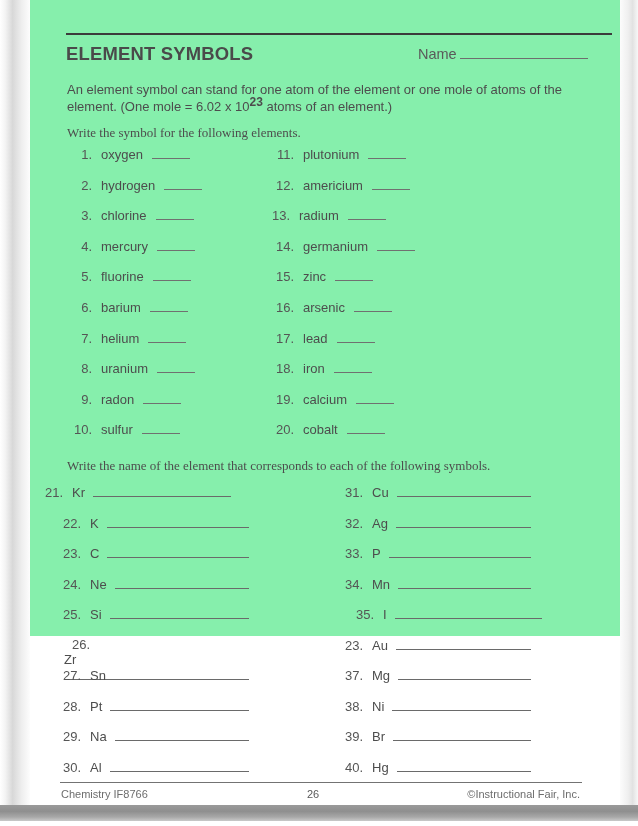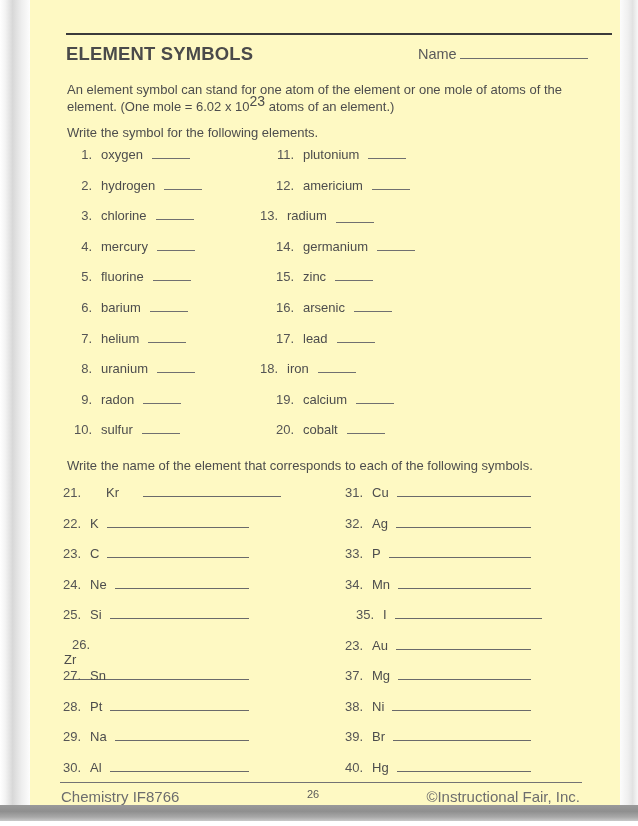--- a/index.html
+++ b/index.html
@@ -15,22 +15,22 @@
     font-family: "Liberation Sans", sans-serif;
     -webkit-font-smoothing: antialiased;
   }
 
   
   #scan-page {
     position: absolute;
     left: 0;
     top: 0;
     width: 638px;
-    height: 818px;
-    background: #fef9c3;
+    height: 636px;
+    background: #86efac;
   }
   
   .edge-shadow-left {
     position: absolute;
     left: 0; top: 0;
     width: 30px; height: 806px;
     background: linear-gradient(to right,
       #ffffff 0%, #f3f3f3 18%, #d8d8d8 42%, #eeeeee 72%, #fdfdfd 100%);
   }
   .edge-shadow-right {
@@ -105,29 +105,31 @@
   .intro {
     position: absolute;
     left: 67px;
     top: 82px;
     width: 500px;
     font-size: 13px;
     line-height: 16.5px;
     color: #4d4d4d;
   }
   .intro sup {
-    font-size: 14px;
+    font-size: 12px;
     vertical-align: super;
     line-height: 0;
+    font-weight: bold;
   }
 
   .section-instr {
     position: absolute;
     font-size: 13px;
     color: #4d4d4d;
+    font-family: Liberation Serif, serif;
   }
   #instr-symbols { left: 67px; top: 125px; }
   #instr-names   { left: 67px; top: 458px; }
 
   
   .qitem {
     position: absolute;
     display: flex;
     align-items: baseline;
     font-size: 13px;
@@ -165,21 +167,21 @@
     position: absolute;
     left: 60px;
     top: 782px;
     width: 522px;
     height: 1.3px;
     background: #737373;
   }
   .footer-item {
     position: absolute;
     top: 788px;
-    font-size: 15px;
+    font-size: 11px;
     color: #6d6d6d;
   }
   #footer-left   { left: 61px; }
   #footer-center { left: 307px; font-size: 11px; color: #5a5a5a; }
   #footer-right  { right: 58px; }
 </style>
 </head>
 <body>
 
 <div id="scan-page">
@@ -260,21 +262,21 @@
         <div class="qitem" style="left: 268px; top: 147px;">
           <span class="qnum">11.</span>
           <span class="qtext">plutonium</span>
           <span class="blank-short"></span>
         </div>
         <div class="qitem" style="left: 268px; top: 177.6px;">
           <span class="qnum">12.</span>
           <span class="qtext">americium</span>
           <span class="blank-short"></span>
         </div>
-        <div class="qitem" style="left: 252px; top: 208.2px; align-items: flex-end;">
+        <div class="qitem" style="left: 264px; top: 208.2px;">
           <span class="qnum">13.</span>
           <span class="qtext">radium</span>
           <span class="blank-short"></span>
         </div>
         <div class="qitem" style="left: 268px; top: 238.8px;">
           <span class="qnum">14.</span>
           <span class="qtext">germanium</span>
           <span class="blank-short"></span>
         </div>
         <div class="qitem" style="left: 268px; top: 269.4px;">
@@ -285,38 +287,38 @@
         <div class="qitem" style="left: 268px; top: 300px;">
           <span class="qnum">16.</span>
           <span class="qtext">arsenic</span>
           <span class="blank-short"></span>
         </div>
         <div class="qitem" style="left: 268px; top: 330.6px;">
           <span class="qnum">17.</span>
           <span class="qtext">lead</span>
           <span class="blank-short"></span>
         </div>
-        <div class="qitem" style="left: 252px; top: 361.2px; justify-content: flex-end;">
+        <div class="qitem" style="left: 268px; top: 361.2px; justify-content: flex-end;">
           <span class="qnum">18.</span>
           <span class="qtext">iron</span>
           <span class="blank-short"></span>
         </div>
         <div class="qitem" style="left: 268px; top: 391.8px;">
           <span class="qnum">19.</span>
           <span class="qtext">calcium</span>
           <span class="blank-short"></span>
         </div>
         <div class="qitem" style="left: 268px; top: 422.4px;">
           <span class="qnum">20.</span>
           <span class="qtext">cobalt</span>
           <span class="blank-short"></span>
         </div>
       </div>
     <div id="questions-names">
-        <div class="qitem" style="left: 55px; top: 484px; gap: 16px;">
+        <div class="qitem" style="left: 37px; top: 484px;">
           <span class="qnum">21.</span>
           <span class="qtext">Kr</span>
           <span class="blank-long" style="width: 138px;"></span>
         </div>
         <div class="qitem" style="left: 55px; top: 514.5px;">
           <span class="qnum">22.</span>
           <span class="qtext">K</span>
           <span class="blank-long" style="width: 142px;"></span>
         </div>
         <div class="qitem" style="left: 55px; top: 545px;">

